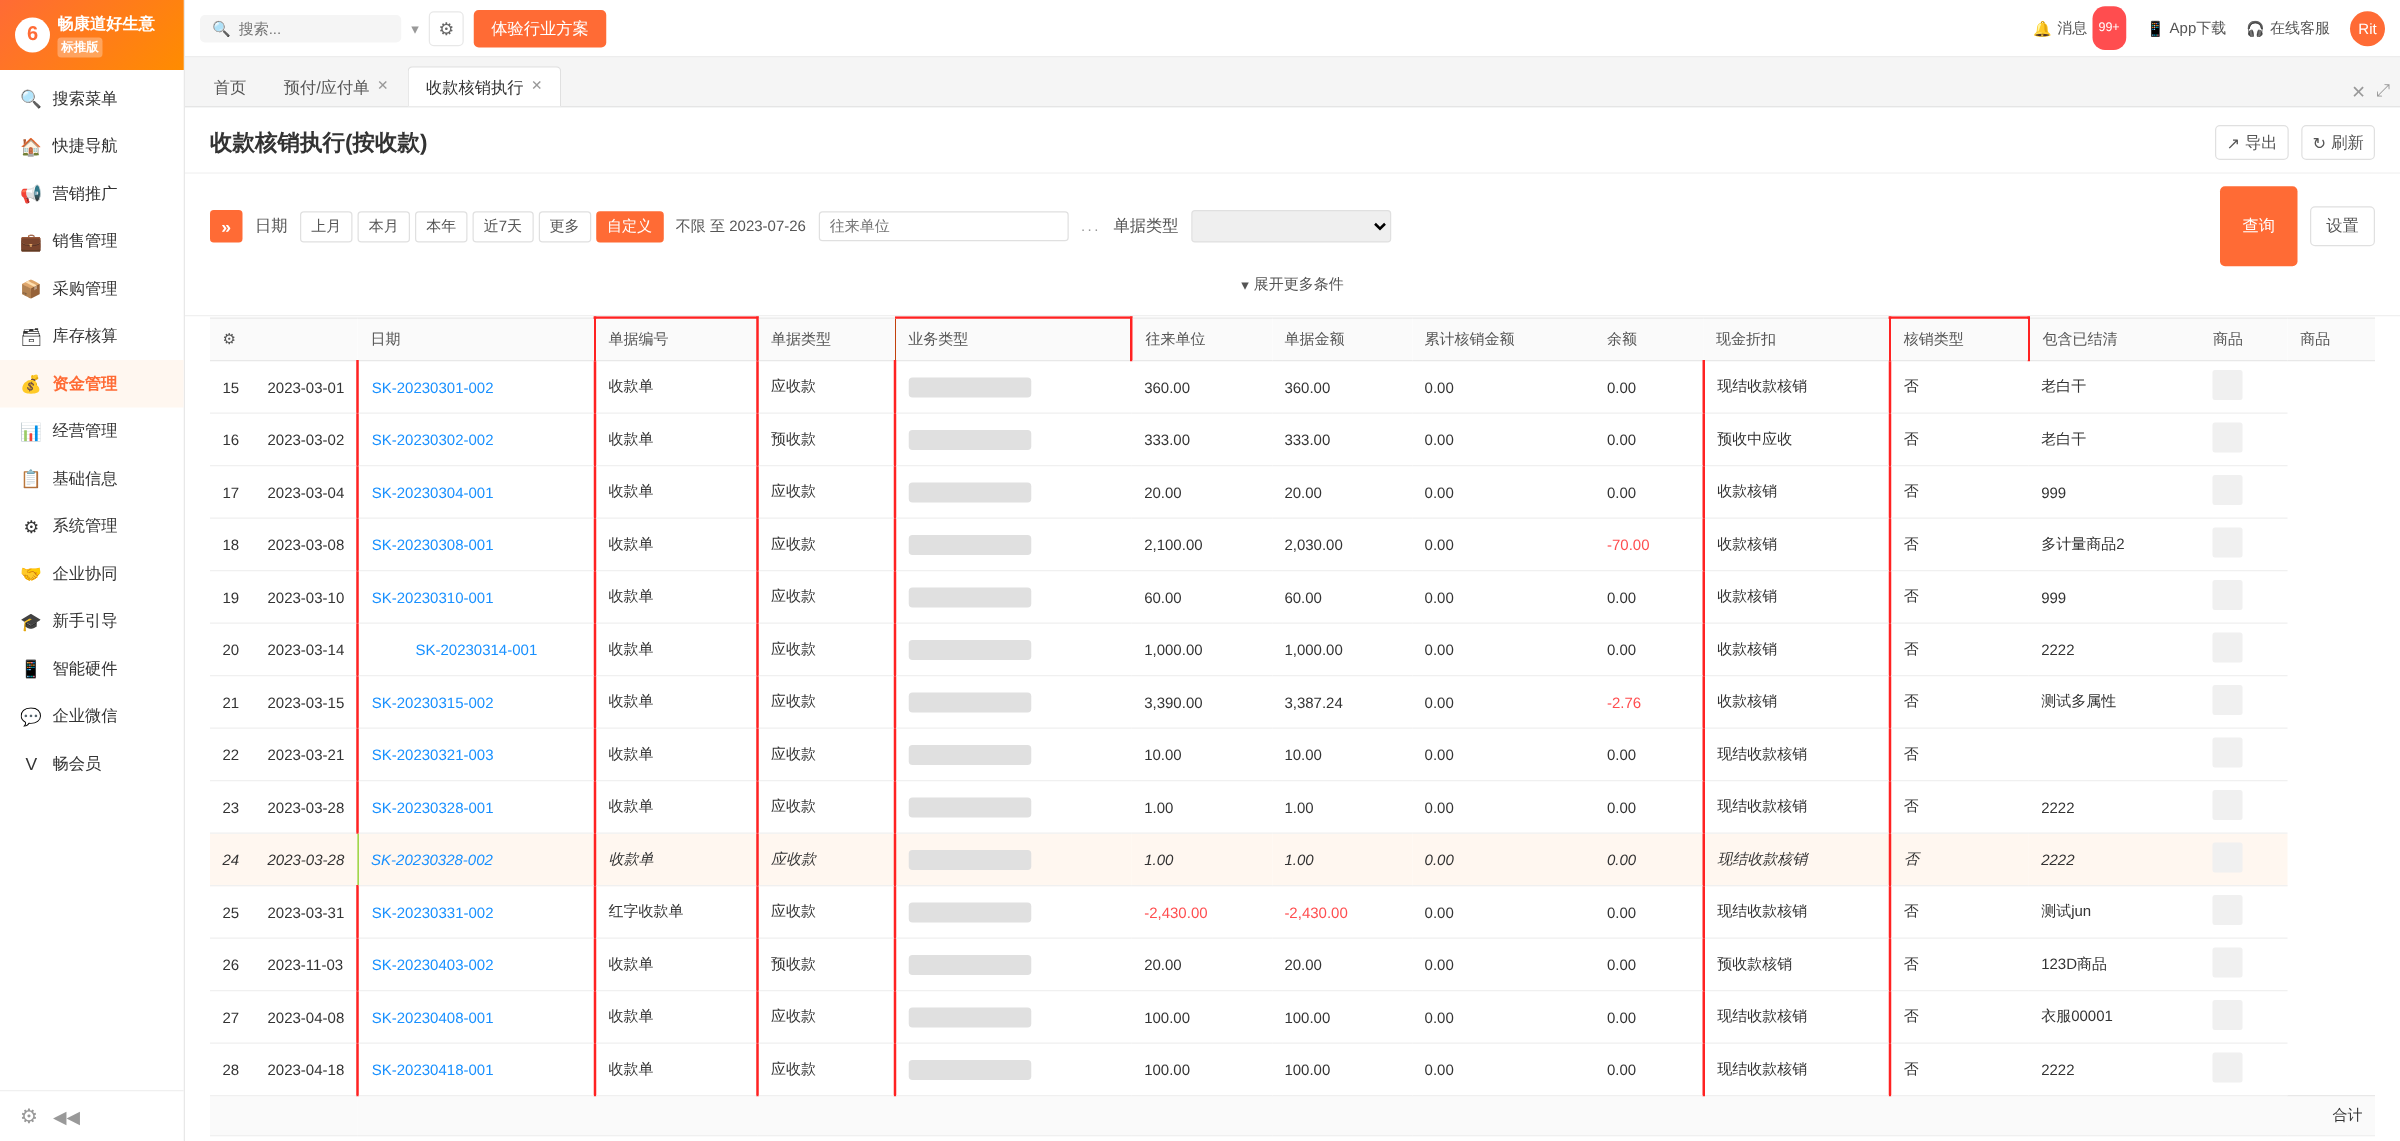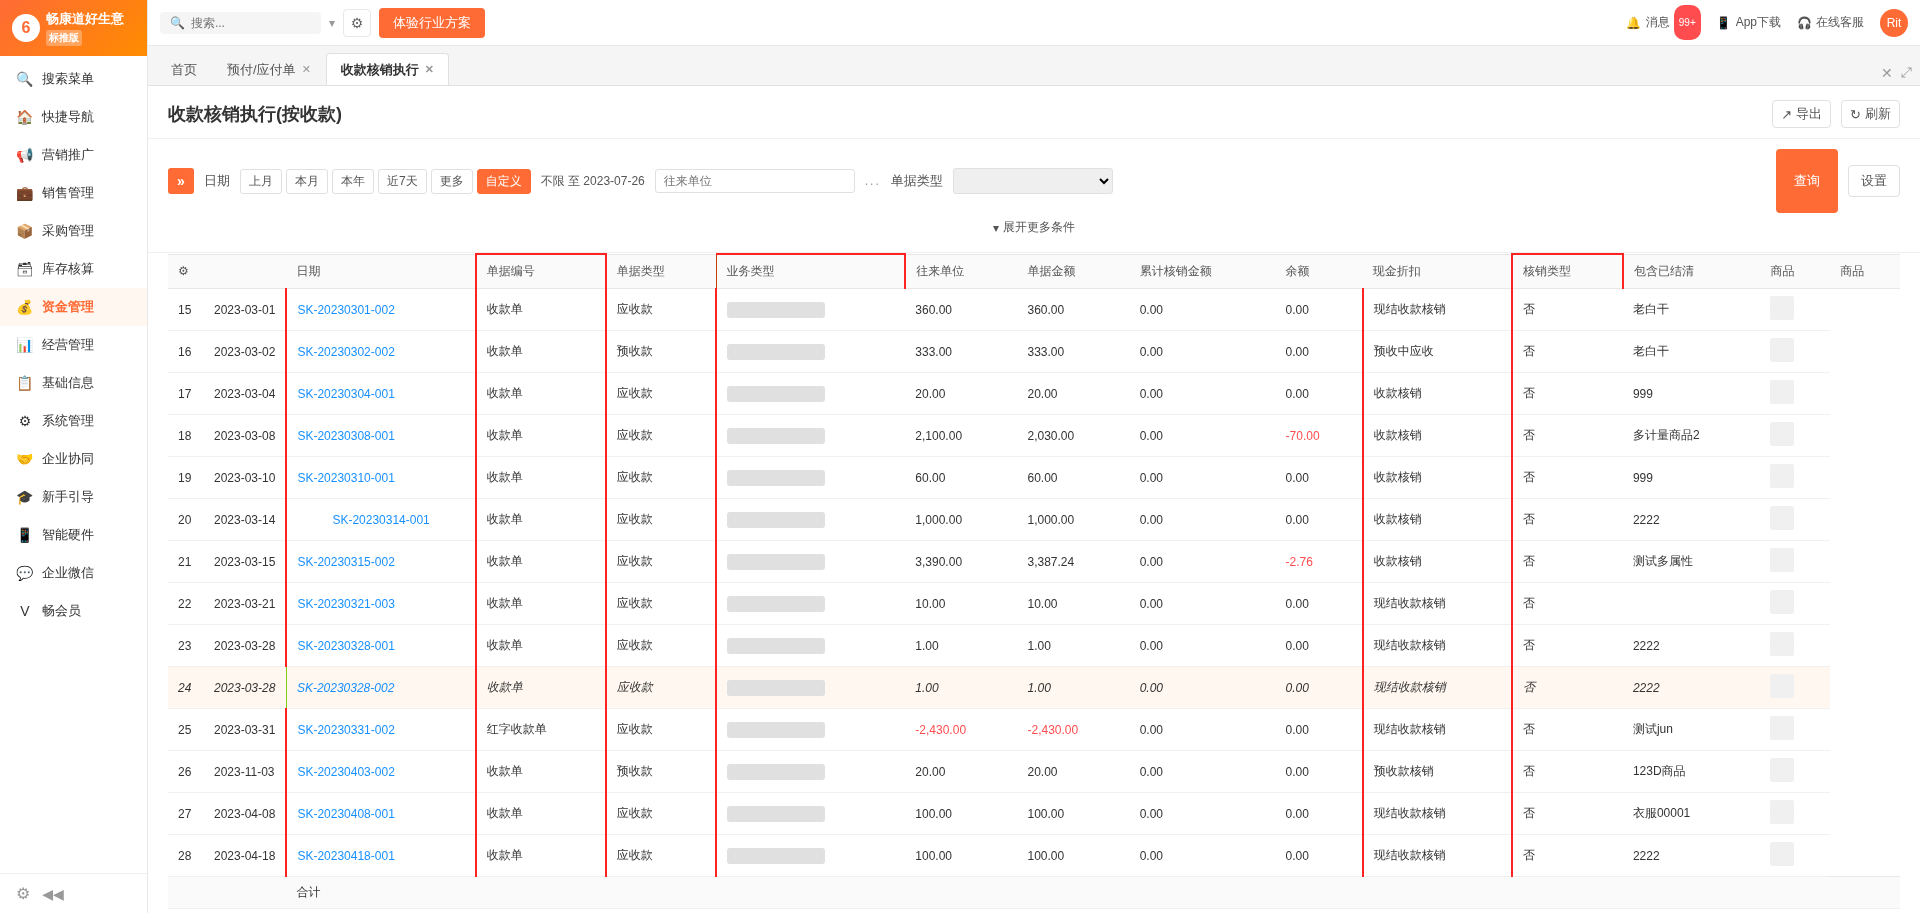--- a/index.html
+++ b/index.html
@@ -27,21 +27,21 @@
     .topbar-gear { width: 28px; height: 28px; border-radius: 4px; border: 1px solid #e8e8e8; display: flex; align-items: center; justify-content: center; cursor: pointer; color: #666; font-size: 14px; }
     .topbar-btn { background: #ff6b35; color: white; border: none; border-radius: 4px; padding: 6px 14px; font-size: 13px; cursor: pointer; }
     .topbar-spacer { flex: 1; }
     .topbar-actions { display: flex; align-items: center; gap: 16px; color: #555; font-size: 12px; }
     .topbar-actions .action-item { display: flex; align-items: center; gap: 4px; cursor: pointer; }
     .notif-badge { background: #ff4d4f; color: white; border-radius: 10px; padding: 12px 5px; font-size: 10px; min-width: 16px; text-align: center; }
 
     
     .tabbar { height: 40px; background: #f5f5f5; border-bottom: 1px solid #e0e0e0; display: flex; align-items: flex-end; padding: 0 8px; flex-shrink: 0; }
     .tab { height: 32px; padding: 0 14px; display: flex; align-items: center; gap: 6px; cursor: pointer; border: 1px solid transparent; border-bottom: none; border-radius: 4px 4px 0 0; font-size: 13px; color: #555; background: transparent; }
-    .tab.active { background: white; border-color: #e0e0e0; color: #333; font-weight: 700; }
+    .tab.active { background: white; border-color: #e0e0e0; color: #333; font-weight: 400; }
     .tab-close { font-size: 11px; color: #999; cursor: pointer; line-height: 1; }
     .tabbar-end { margin-left: auto; display: flex; align-items: center; gap: 8px; padding-bottom: 4px; }
 
     
     .page { flex: 1; overflow: hidden; display: flex; flex-direction: column; background: #fff; margin: 0; }
     .page-header { padding: 14px 20px 10px; border-bottom: 1px solid #f0f0f0; display: flex; align-items: center; justify-content: space-between; }
     .page-title { font-size: 18px; font-weight: bold; color: #333; }
     .page-header-actions { display: flex; gap: 10px; }
     .header-action-btn { display: flex; align-items: center; gap: 4px; color: #555; cursor: pointer; font-size: 13px; padding: 4px 8px; border: 1px solid #e0e0e0; border-radius: 4px; background: white; }
 
@@ -63,21 +63,21 @@
     .expand-more-btn { display: flex; align-items: center; gap: 4px; color: #555; font-size: 12px; cursor: pointer; background: none; border: none; }
 
     
     .table-container { flex: 1; overflow: auto; padding: 0 20px; }
     table { width: 100%; border-collapse: collapse; font-size: 12px; }
     th { background: #fafafa; border-bottom: 1px solid #e8e8e8; border-top: 1px solid #e8e8e8; padding: 8px 10px; text-align: left; color: #555; font-weight: 500; white-space: nowrap; position: sticky; top: 0; z-index: 1; }
     td { padding: 7px 10px; border-bottom: 1px solid #f0f0f0; color: #333; white-space: nowrap; }
     tr.highlighted td { background: #fff7f0; font-style: italic; }
     .link-text { color: #1890ff; cursor: pointer; text-decoration: none; }
     .red-text { color: #ff4d4f; }
-    .table-footer td { background: #fafafa; font-weight: 500; border-top: 1px solid #e8e8e8; }
+    .table-footer td { background: #fafafa; font-weight: 500; border-top: 1px solid #e8e8e8; text-align: right; }
 
     
     .table-container::-webkit-scrollbar { height: 6px; width: 6px; }
     .table-container::-webkit-scrollbar-track { background: #f0f0f0; }
     .table-container::-webkit-scrollbar-thumb { background: #ccc; border-radius: 3px; }
   </style>
 </head>
 <body>
 
 <div class="sidebar">

